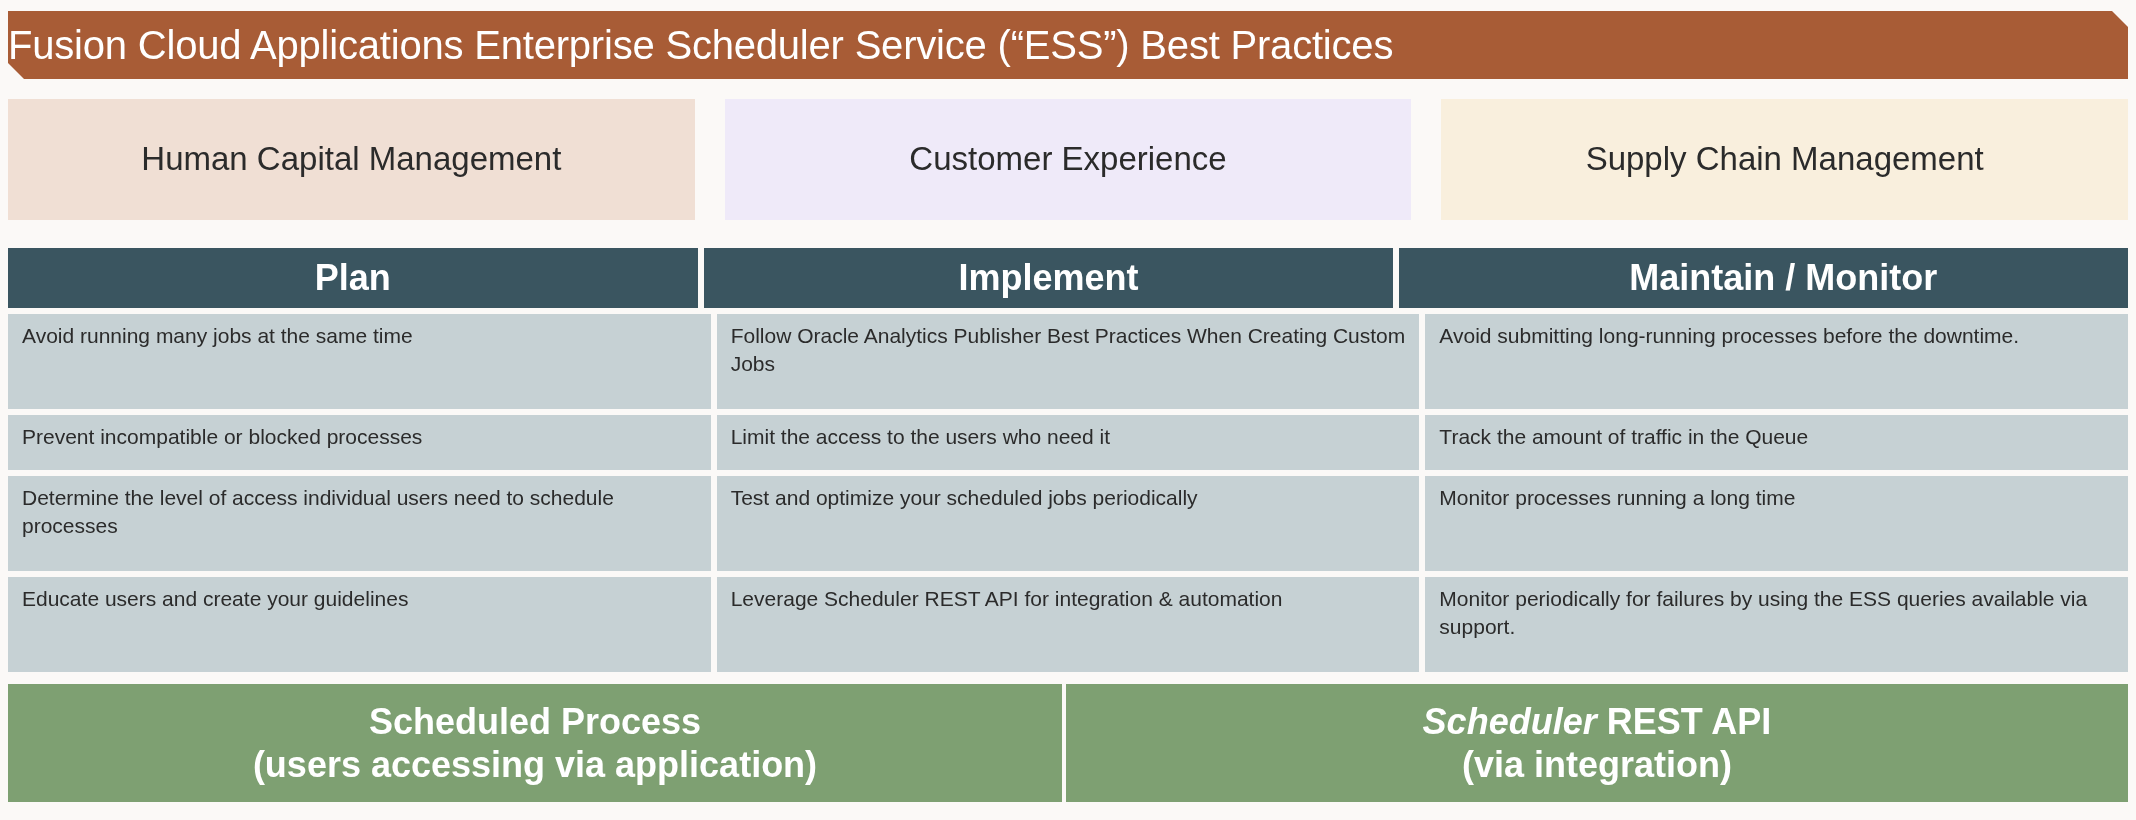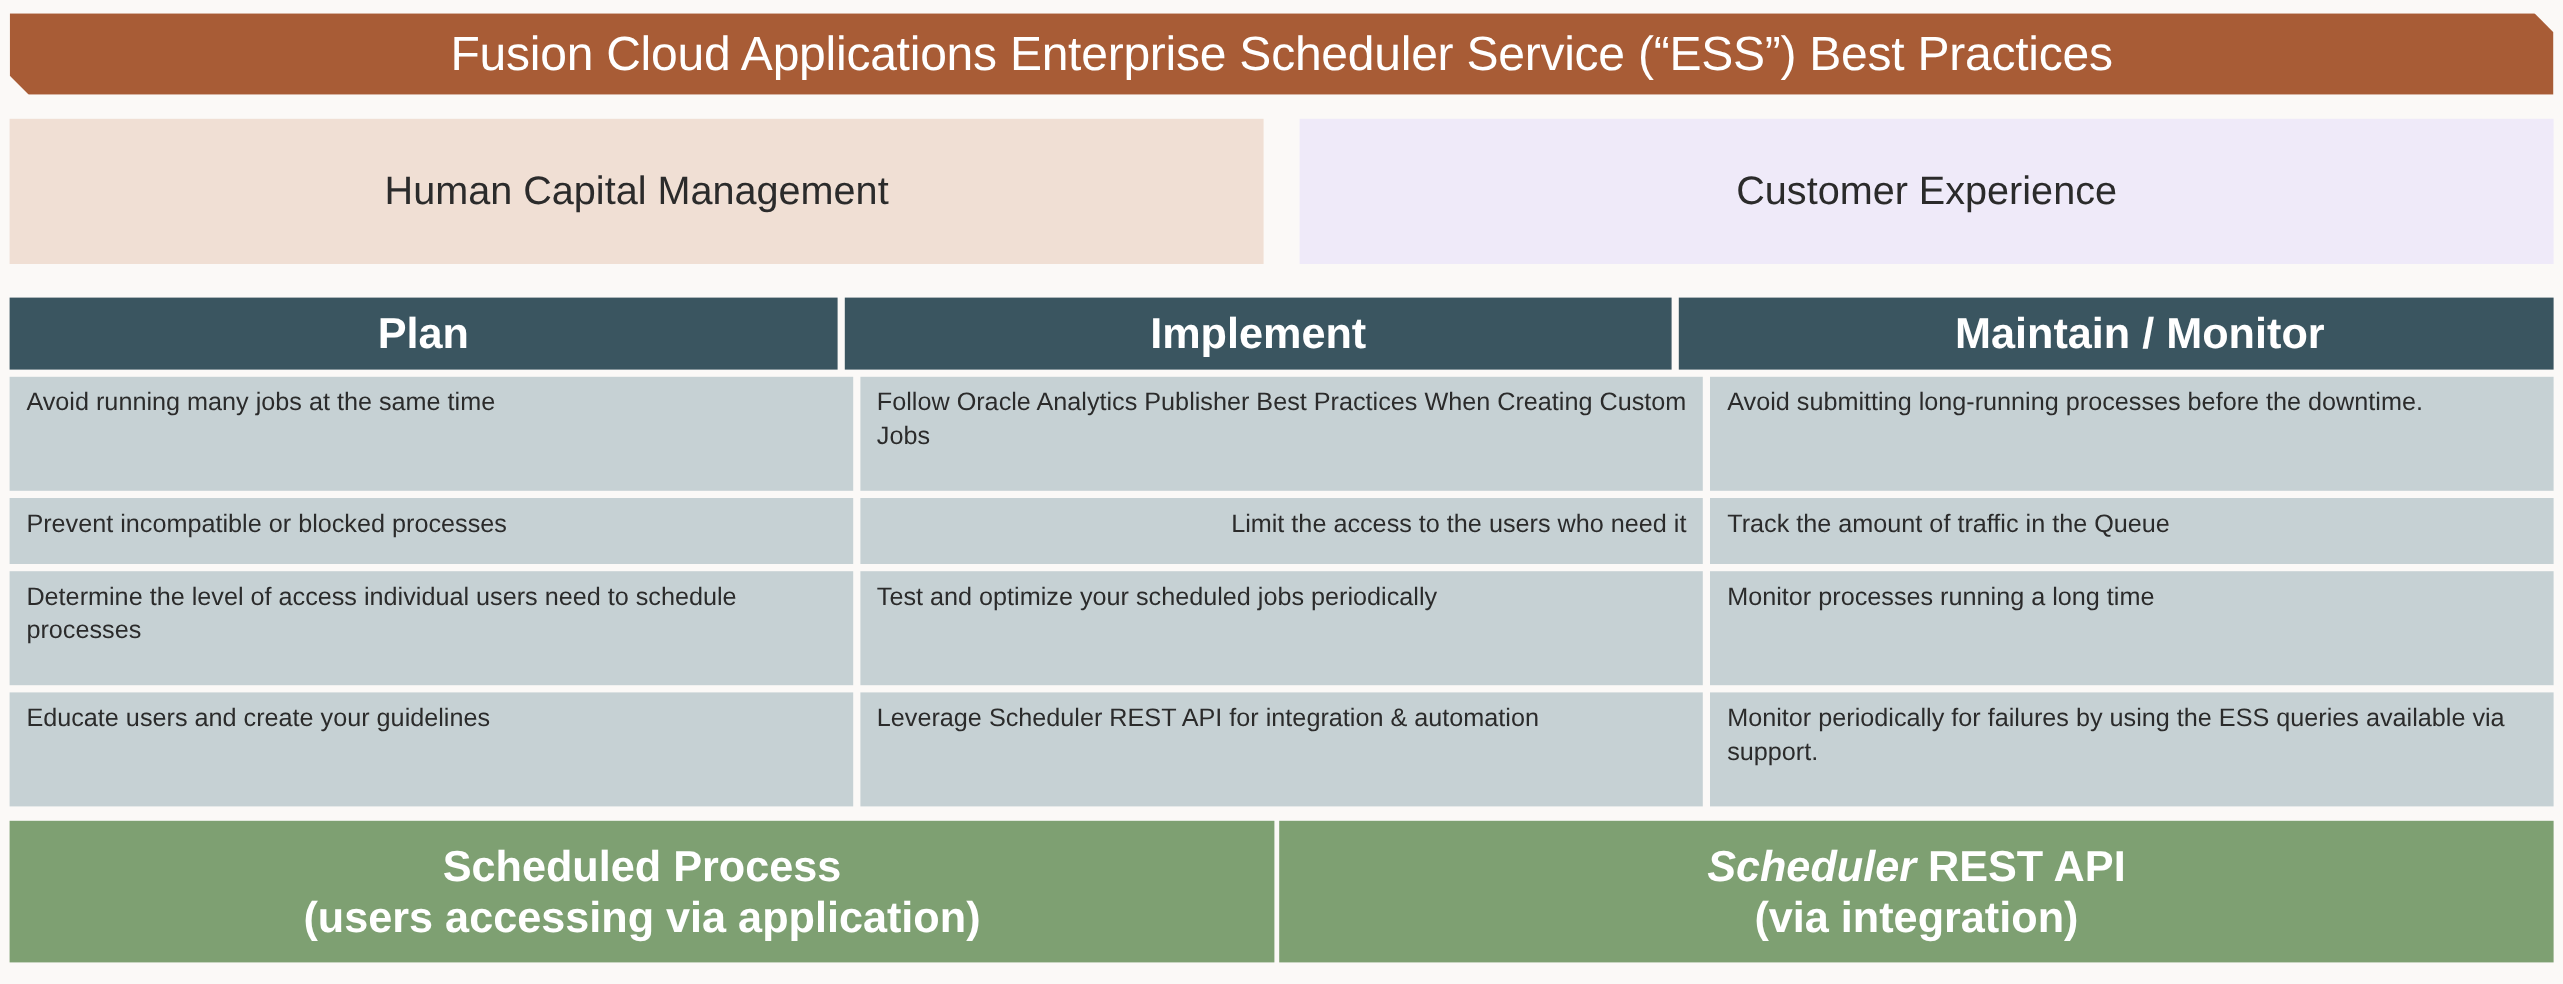--- a/index.html
+++ b/index.html
@@ -23,21 +23,21 @@
     width: 2120px;
     height: 68px;
   }
   .banner {
     width: 100%;
     height: 100%;
     background: #A85C36;
     color: #FFFFFF;
     display: flex;
     align-items: center;
-    justify-content: center;
+    justify-content: flex-start;
     font-size: 40px;
     line-height: 1.05;
     letter-spacing: -0.2px;
     white-space: nowrap;
     -webkit-clip-path: polygon(0 0, calc(100% - 16px) 0, 100% 16px, 100% 100%, 16px 100%, 0 calc(100% - 16px));
     clip-path: polygon(0 0, calc(100% - 16px) 0, 100% 16px, 100% 100%, 16px 100%, 0 calc(100% - 16px));
   }
 
   
   .cats {
@@ -136,39 +136,42 @@
   </div>
 </div>
 
 <div class="cats">
   <div class="cat" style="background: rgb(240, 223, 212);">
     <span>Human Capital Management</span>
   </div>
   <div class="cat" style="background: rgb(239, 234, 249);">
     <span>Customer Experience</span>
   </div>
+  <div class="cat" style="background: rgb(249, 239, 221);">
+    <span>Supply Chain Management</span>
+  </div>
 </div>
 
 <div class="tbl">
 
   <div class="trow thead">
     <div class="tcell" style="background: rgb(58, 85, 96);">Plan</div>
     <div class="tcell" style="background: rgb(58, 85, 96);">Implement</div>
     <div class="tcell" style="background: rgb(58, 85, 96); padding-left: 39px;">Maintain / Monitor</div>
   </div>
 
   <div class="trow r1">
     <div class="tcell" style="background: rgb(198, 209, 212);">Avoid running many jobs at the same time</div>
     <div class="tcell" style="background: rgb(198, 209, 212);">Follow Oracle Analytics Publisher Best Practices When Creating Custom Jobs</div>
     <div class="tcell" style="background: rgb(198, 209, 212);">Avoid submitting long-running processes before the downtime.</div>
   </div>
 
   <div class="trow r2">
     <div class="tcell" style="background: rgb(198, 209, 212);">Prevent incompatible or blocked processes</div>
-    <div class="tcell" style="background: rgb(198, 209, 212); text-align: right;">Limit the access to the users who need it</div>
+    <div class="tcell" style="background: rgb(198, 209, 212);">Limit the access to the users who need it</div>
     <div class="tcell" style="background: rgb(198, 209, 212);">Track the amount of traffic in the Queue</div>
   </div>
 
   <div class="trow r3">
     <div class="tcell" style="background: rgb(198, 209, 212);">Determine the level of access individual users need to schedule processes</div>
     <div class="tcell" style="background: rgb(198, 209, 212);">Test and optimize your scheduled jobs periodically</div>
     <div class="tcell" style="background: rgb(198, 209, 212);">Monitor processes running a long time</div>
   </div>
 
   <div class="trow r4">

